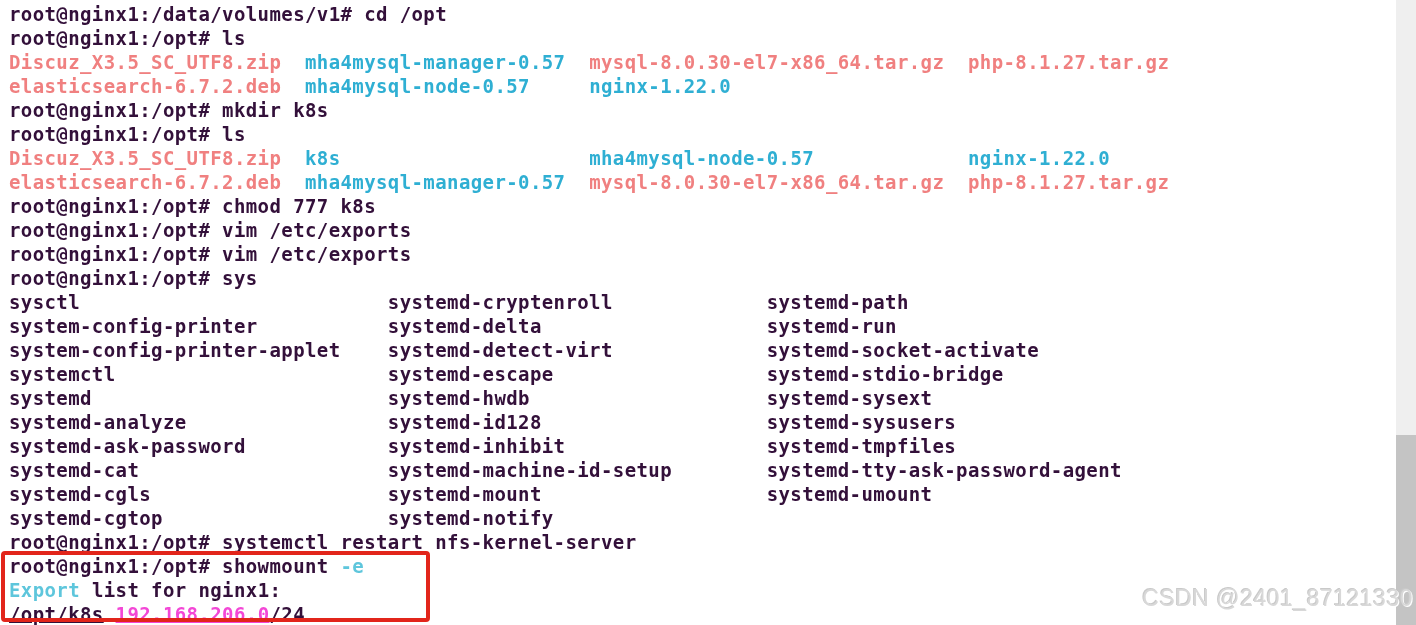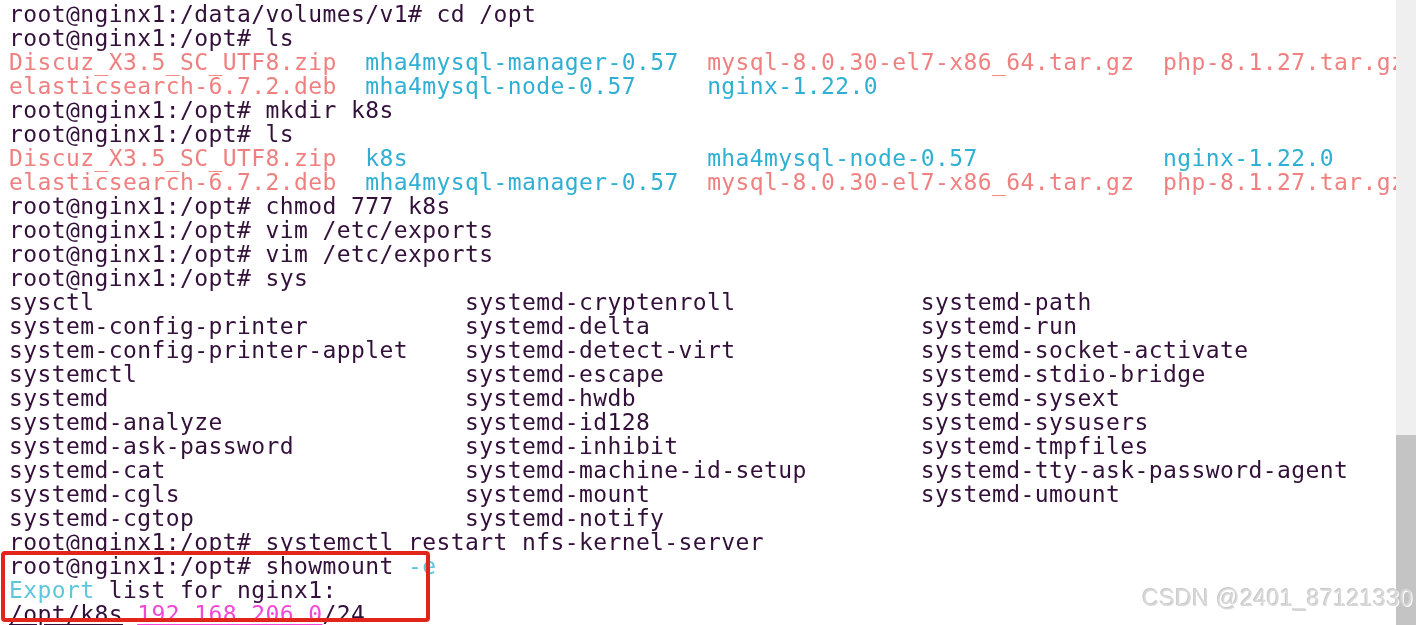--- a/index.html
+++ b/index.html
@@ -3,21 +3,21 @@
 <meta charset="utf-8">
 <style>
   html,body { margin:0; padding:0; }
   body {
     width:1416px; height:625px; position:relative; overflow:hidden;
     background:#ffffff;
     font-family:"DejaVu Sans Mono","Liberation Mono",monospace;
   }
   .terminal {
     position:absolute; top:2px; left:9px;
-    font-weight:normal; font-size:23px; line-height:24px;
+    font-weight:bold; font-size:19px; line-height:24px;
     letter-spacing:0.4px; white-space:pre;
   }
   .tline { height:24px; }
   .highlight-box {
     position:absolute; left:1px; top:551px; width:429px; height:71px;
     border:4px solid #e2251b; border-radius:4px;
     box-sizing:border-box; pointer-events:none;
   }
   .scroll-track {
     position:absolute; right:0; top:0; width:20px; height:625px;

